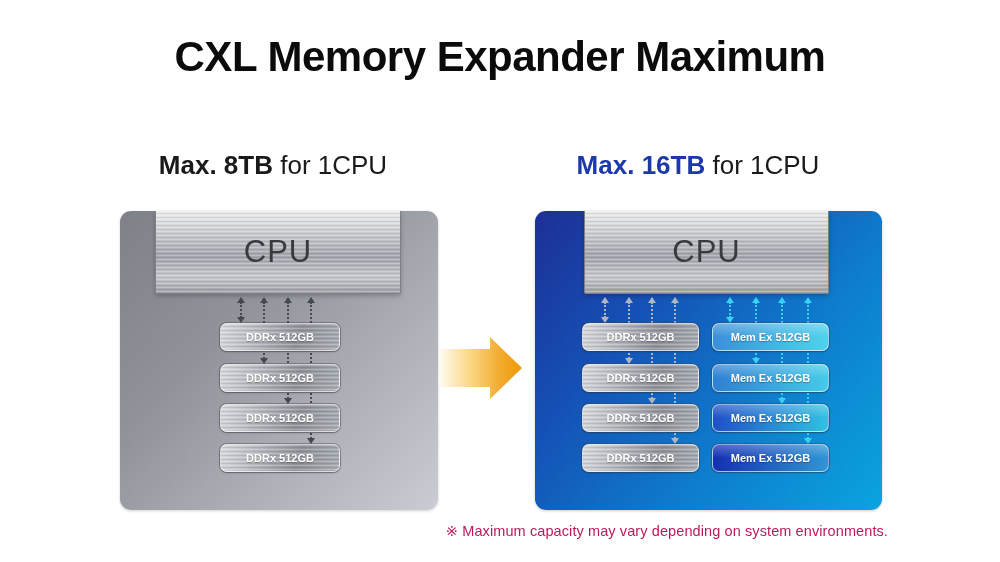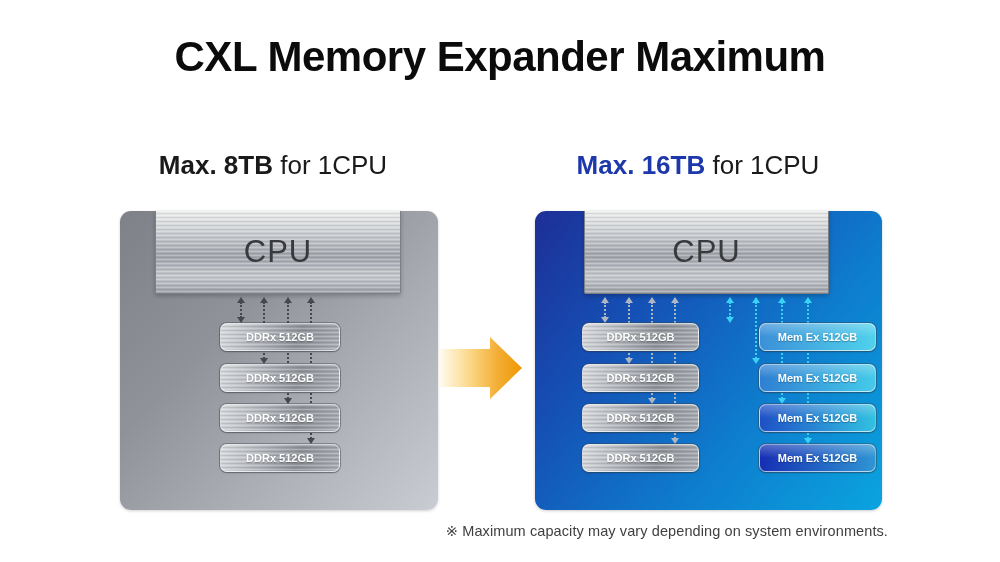--- a/index.html
+++ b/index.html
@@ -63,31 +63,31 @@
         rgba(255,255,255,.22) 0 1px,
         rgba(255,255,255,0) 1px 2px,
         rgba(40,44,50,.12) 2px 3px,
         rgba(255,255,255,0) 3px 4px),
       linear-gradient(110deg,#d9dbde 0%,#b2b5bb 35%,#8f9399 65%,#aaaeb4 100%);}
   .row1{top:112px;} .row2{top:153px;} .row3{top:193px;} .row4{top:233px;}
   #board-left .module{left:100px;width:118px;}
   #board-right .ddr{left:47px;width:115px;}
   #board-right .memex{left:177px;width:115px;}
   .memex{background-image:linear-gradient(180deg,rgba(255,255,255,.28),rgba(255,255,255,0) 50%),
-         linear-gradient(95deg,var(--g1),var(--g2));margin-left:47px;}
+         linear-gradient(95deg,var(--g1),var(--g2));}
   .memex.m0{--g1:#3b8fd8;--g2:#4fd2ec;}
   .memex.m1{--g1:#2f7ed2;--g2:#45cbe9;}
   .memex.m2{--g1:#1e4ec5;--g2:#32c2e2;}
   .memex.m3{--g1:#152db2;--g2:#2f96d4;}
 
   
   .transition-arrow{position:absolute;left:438px;top:332px;width:88px;height:72px;}
 
   
-  .footnote{position:absolute;top:523px;right:112px;font-size:14.5px;color:#404040;letter-spacing:0.1px;text-align:right;}
+  .footnote{position:absolute;top:523px;right:112px;font-size:14.5px;color:#be185d;letter-spacing:0.1px;text-align:right;}
 </style>
 </head>
 <body>
 
 <div id="stage">
 
   <div class="main-title">CXL Memory Expander Maximum</div>
 
   <div class="sub-heading" id="heading-left">
     <span class="strong">Max. 8TB</span><span class="rest"> for 1CPU</span>

